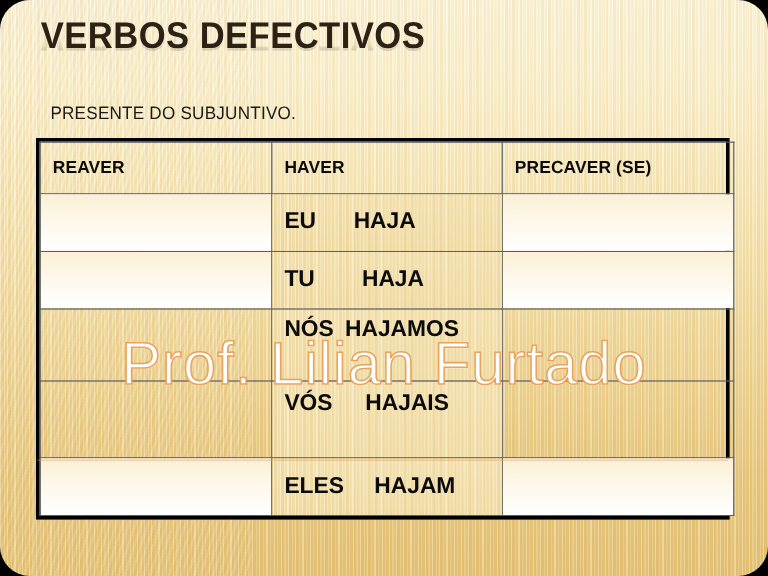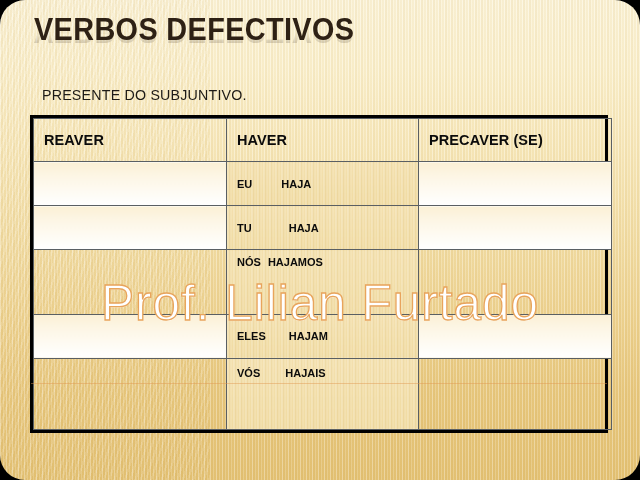--- a/index.html
+++ b/index.html
@@ -116,21 +116,21 @@
   }
   table.conj {
     width: 100%;
     height: 100%;
     border-collapse: collapse;
     table-layout: fixed;
   }
   table.conj td {
     border: 1px solid #5a5f63;
     padding: 0 0 0 10px;
-    font-size: 11px;
+    font-size: 19px;
     color: #0b0b0b;
     vertical-align: middle;
     position: relative;
     overflow: hidden;
   }
   
   col.c1 { width: 193px; }
   col.c2 { width: 192px; }
   col.c3 { width: 193px; }
 
@@ -251,36 +251,36 @@
         <tr>
           <td class="tan"></td>
           <td class="mid" style="vertical-align:top;padding-top:6px;">
             <span class="pron">NÓS</span>
             <span class="verb" style="margin-left:4px;">HAJAMOS</span>
           </td>
           <td class="tan"></td>
         </tr>
 
         <tr>
+          <td class="tan"></td>
+          <td class="mid" style="vertical-align:top;padding-top:8px;">
+            <span class="pron">VÓS</span>
+            <span class="verb" style="margin-left:22px;">HAJAIS</span>
+          </td>
+          <td class="tan"></td>
+        </tr>
+
+        <tr>
           <td class="white"></td>
           <td class="mid">
             <span class="pron">ELES</span>
             <span class="verb" style="margin-left:20px;">HAJAM</span>
           </td>
           <td class="white"></td>
         </tr>
-
-        <tr>
-          <td class="tan"></td>
-          <td class="mid" style="vertical-align:top;padding-top:8px;">
-            <span class="pron">VÓS</span>
-            <span class="verb" style="margin-left:22px;">HAJAIS</span>
-          </td>
-          <td class="tan"></td>
-        </tr>
       </tbody>
     </table>
   </div>
 
   <div id="watermark-rule"></div>
   <div id="watermark">Prof. Lilian Furtado</div>
 
 </div>
 
 </body></html>

